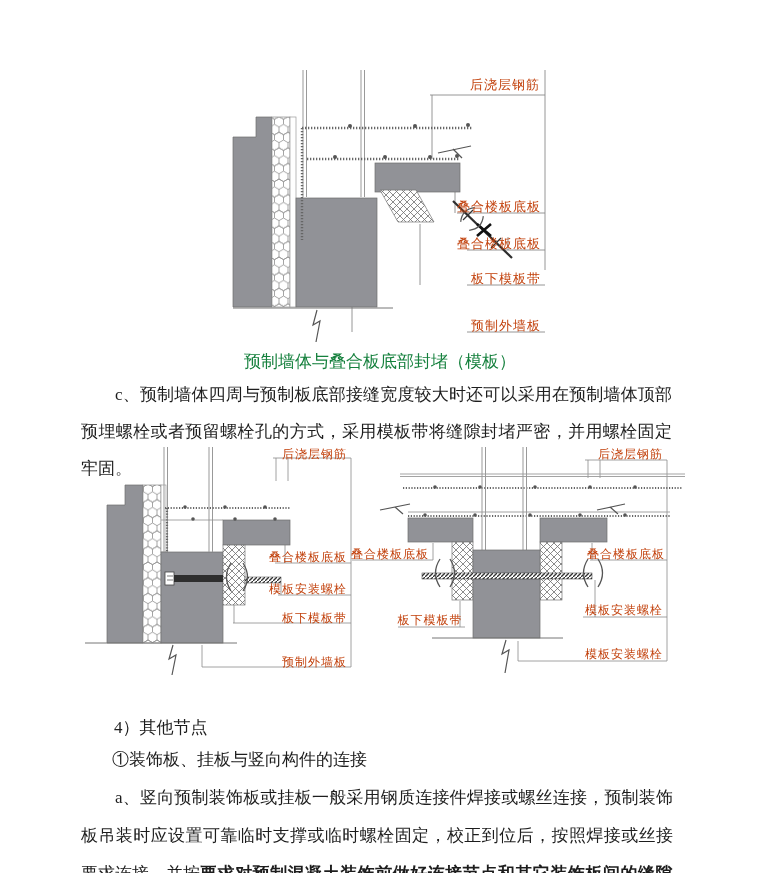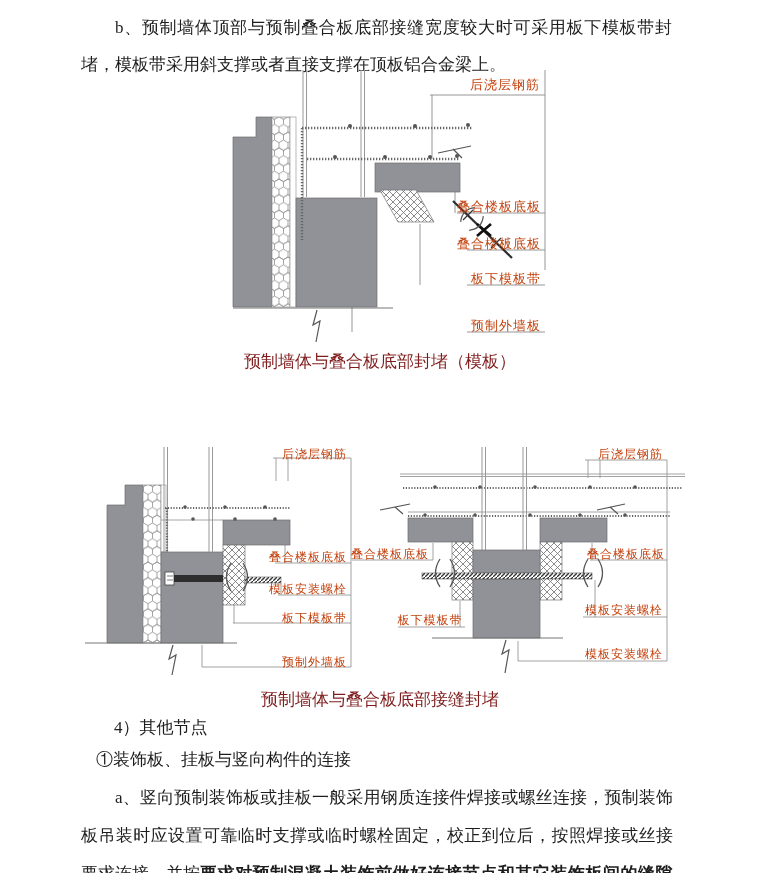--- a/index.html
+++ b/index.html
@@ -1,35 +1,34 @@
 <!DOCTYPE html>
 <html><head>
 <meta charset="utf-8">
 <style>
   html,body{margin:0;padding:0;background:#fff;}
   .page{position:relative;width:760px;height:873px;background:#fff;overflow:hidden;
         font-family:"Liberation Serif","DejaVu Serif",serif;color:#1d1d1d;}
   .para{position:absolute;font-size:17px;line-height:37px;text-align:justify;}
   .para.indent{text-indent:34px;}
-  .caption{position:absolute;left:0;width:760px;text-align:center;font-size:17px;color:#7f1d1d;}
+  .caption{position:absolute;left:0;width:760px;text-align:center;font-size:17px;color:#15803d;}
   .heading{position:absolute;font-size:17px;white-space:nowrap;}
   .fig{position:absolute;}
   .fig svg{position:absolute;left:0;top:0;}
   .flabel{position:absolute;font-size:12px;color:#c2410c;white-space:nowrap;letter-spacing:1px;}
   .flabel.r{text-align:right;}
   .flabel.c{text-align:center;}
   .f1 .flabel{font-size:13px;}
   .bold-run{font-weight:700;font-family:"Liberation Sans","DejaVu Sans",sans-serif;letter-spacing:0.5px;}
 </style>
 </head>
 <body>
 
 <div class="page">
 
-  <div class="para indent" style="left:81px;top:9px;width:591px;">b、预制墙体顶部与预制叠合板底部接缝宽度较大时可采用板下模板带封堵，模板带采用斜支撑或者直接支撑在顶板铝合金梁上。</div>
 
   <div class="fig f1" style="left:225px;top:62px;width:330px;height:285px;">
     <svg width="330" height="285" viewBox="0 0 330 285">
       <defs>
         <pattern id="hex" width="9" height="15.6" patternUnits="userSpaceOnUse">
           <rect width="9" height="15.6" fill="#ffffff"></rect>
           <path d="M4.5 0 L9 2.6 L9 7.8 L4.5 10.4 L0 7.8 L0 2.6 Z" fill="none" stroke="#8f8f8f" stroke-width="0.8"></path>
           <path d="M4.5 10.4 L4.5 15.6 M0 7.8 L4.5 10.4 L9 7.8" fill="none" stroke="#8f8f8f" stroke-width="0.8"></path>
         </pattern>
         <pattern id="xh" width="7" height="7" patternUnits="userSpaceOnUse">
@@ -107,20 +106,21 @@
     </svg>
     <div class="flabel r" style="left:225px;top:14px;width:90px;">后浇层钢筋</div>
     <div class="flabel r" style="left:227px;top:136px;width:89px;">叠合楼板底板</div>
     <div class="flabel r" style="left:227px;top:173px;width:89px;">叠合楼板底板</div>
     <div class="flabel r" style="left:227px;top:208px;width:89px;">板下模板带</div>
     <div class="flabel r" style="left:227px;top:255px;width:89px;">预制外墙板</div>
   </div>
 
   <div class="caption" style="top:350px;">预制墙体与叠合板底部封堵（模板）</div>
 
+  <div class="para indent" style="left:81px;top:376px;width:591px;">c、预制墙体四周与预制板底部接缝宽度较大时还可以采用在预制墙体顶部预埋螺栓或者预留螺栓孔的方式，采用模板带将缝隙封堵严密，并用螺栓固定牢固。</div>
 
   <div class="fig f2" style="left:85px;top:445px;width:610px;height:243px;">
     <svg width="610" height="243" viewBox="0 0 610 243">
 
       <g stroke="#8a8a8a" stroke-width="0.8">
         <line x1="266" y1="13" x2="266" y2="222"></line>
         <line x1="188" y1="13" x2="266" y2="13"></line>
         <line x1="191" y1="13" x2="191" y2="36"></line>
           <line x1="203" y1="13" x2="203" y2="36"></line>
         <line x1="190" y1="118" x2="266" y2="118"></line>
@@ -242,20 +242,19 @@
     <div class="flabel r" style="left:178px;top:209px;width:84px;">预制外墙板</div>
 
     <div class="flabel r" style="left:498px;top:1px;width:80px;">后浇层钢筋</div>
     <div class="flabel" style="left:266px;top:101px;width:80px;">叠合楼板底板</div>
     <div class="flabel r" style="left:502px;top:101px;width:78px;">叠合楼板底板</div>
     <div class="flabel r" style="left:498px;top:157px;width:80px;">模板安装螺栓</div>
     <div class="flabel c" style="left:312px;top:167px;width:66px;">板下模板带</div>
     <div class="flabel r" style="left:500px;top:201px;width:78px;">模板安装螺栓</div>
   </div>
 
-  <div class="caption" style="top:688px;">预制墙体与叠合板底部接缝封堵</div>
 
   <div class="heading" style="left:114px;top:716px;">4）其他节点</div>
-  <div class="heading" style="left:96px;top:748px;text-align:center;">①装饰板、挂板与竖向构件的连接</div>
+  <div class="heading" style="left:112px;top:748px;text-align:center;">①装饰板、挂板与竖向构件的连接</div>
 
   <div class="para indent" style="left:81px;top:779px;width:592px;line-height:38px;"><span>a、竖向预制装饰板或挂板一般采用钢质连接件焊接或螺丝连接，预制装饰板吊装时应设置可靠临时支撑或临时螺栓固定，校正到位后，按照焊接或丝接要求连接，并按</span><span class="bold-run">要求对预制混凝土装饰前做好连接节点和其它装饰板间的缝隙灌浆和封堵施工。</span></div>
 
 </div>
 
 </body></html>

